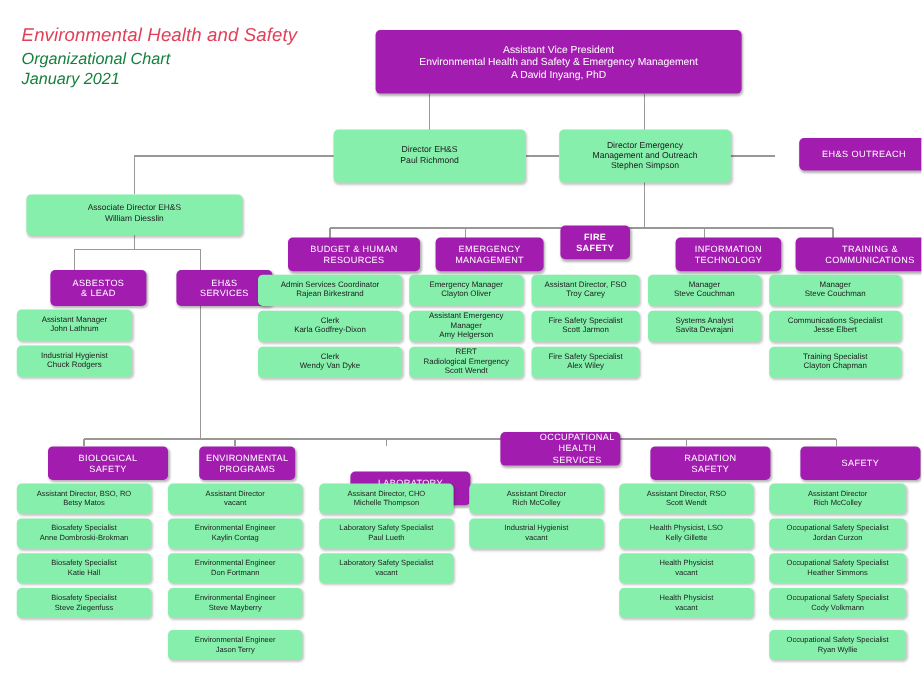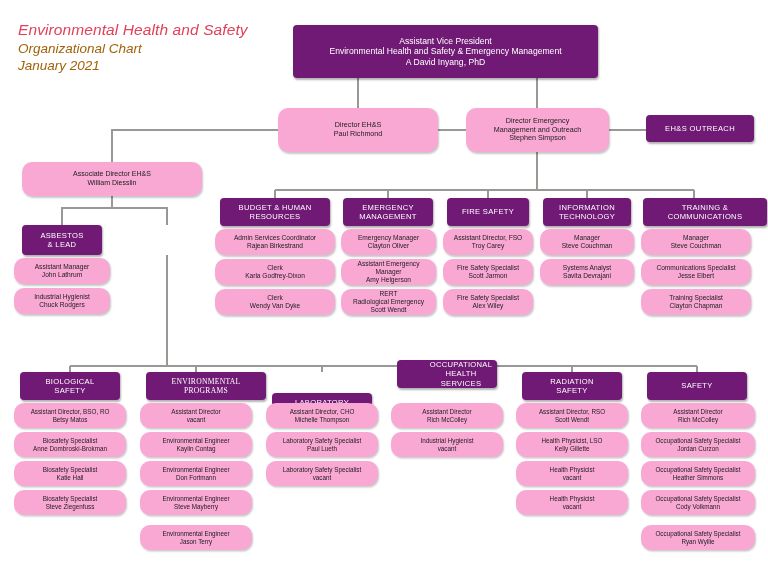--- a/index.html
+++ b/index.html
@@ -31,29 +31,29 @@
     box-sizing: border-box;
     border-radius: 4px;
     display: flex;
     align-items: center;
     justify-content: center;
     text-align: center;
     line-height: 1.22;
     z-index: 2;
   }
   .node-red {
-    background: #701a75;
+    background: #a21caf;
     color: #ffffff;
     box-shadow: 1px 1.5px 2px rgba(0,0,0,0.30);
+    margin-left: 20px;
   }
   .node-gray {
-    background: #f9a8d4;
+    background: #86efac;
     color: #1c1c1c;
     box-shadow: 1px 1.5px 2px rgba(0,0,0,0.22);
-    border-radius: 10px;
   }
   .node-inner {
     padding: 2px 4px;
     width: 100%;
     white-space: pre-line;
   }
   
   #title-block {
     position: absolute;
     left: 18px;
@@ -61,21 +61,21 @@
     z-index: 3;
     font-style: italic;
   }
   #title-main {
     color: #e23f58;
     font-size: 15.5px;
     line-height: 1.26;
     letter-spacing: 0.1px;
   }
   #title-sub1, #title-sub2 {
-    color: #a16207;
+    color: #15803d;
     font-size: 13.5px;
     line-height: 1.26;
   }
   
   .t-top     { font-size: 8.6px; }
   .t-dir     { font-size: 7.2px; }
   .t-tag     { font-size: 7.6px; letter-spacing: 0.35px; }
   .t-head    { font-size: 7.6px; letter-spacing: 0.3px; }
   .t-cell    { font-size: 6.6px; }
   .t-assoc   { font-size: 7.0px; }
@@ -160,20 +160,24 @@
   </div>
   <div class="node node-gray t-cell" style="left:14px; top:258px; width:96px; height:26px;">
     <div class="node-inner">Assistant Manager
 John Lathrum</div>
   </div>
   <div class="node node-gray t-cell" style="left:14px; top:288px; width:96px; height:26px;">
     <div class="node-inner">Industrial Hygienist
 Chuck Rodgers</div>
   </div>
 
+  <div class="node node-red t-head" style="left:127px; top:225px; width:80px; height:30px;">
+    <div class="node-inner">EH&amp;S
+SERVICES</div>
+  </div>
 
   <div class="node node-red t-head" style="left:220px; top:198px; width:110px; height:28px;justify-content:center;">
     <div class="node-inner">BUDGET &amp; HUMAN
 RESOURCES</div>
   </div>
   <div class="node node-gray t-cell" style="left:215px; top:229px; width:120px; height:26px;">
     <div class="node-inner">Admin Services Coordinator
 Rajean Birkestrand</div>
   </div>
   <div class="node node-gray t-cell" style="left:215px; top:259px; width:120px; height:26px;">
@@ -197,21 +201,21 @@
     <div class="node-inner">Assistant Emergency
 Manager
 Amy Helgerson</div>
   </div>
   <div class="node node-gray t-cell" style="left:341px; top:289px; width:95px; height:26px;">
     <div class="node-inner">RERT
 Radiological Emergency
 Scott Wendt</div>
   </div>
 
-  <div class="node node-red t-head" style="left:447px; top:198px; width:82px; height:28px;">
+  <div class="node node-red t-head" style="left:447px; top:188px; width:58px; height:28px;font-weight:bold;">
     <div class="node-inner">FIRE SAFETY</div>
   </div>
   <div class="node node-gray t-cell" style="left:443px; top:229px; width:90px; height:26px;">
     <div class="node-inner">Assistant Director, FSO
 Troy Carey</div>
   </div>
   <div class="node node-gray t-cell" style="left:443px; top:259px; width:90px; height:26px;">
     <div class="node-inner">Fire Safety Specialist
 Scott Jarmon</div>
   </div>
@@ -264,21 +268,21 @@
   </div>
   <div class="node node-gray t-small" style="left:14px; top:461px; width:112px; height:25px;">
     <div class="node-inner">Biosafety Specialist
 Katie Hall</div>
   </div>
   <div class="node node-gray t-small" style="left:14px; top:490px; width:112px; height:25px;">
     <div class="node-inner">Biosafety Specialist
 Steve Ziegenfuss</div>
   </div>
 
-  <div class="node node-red t-head" style="left:146px; top:372px; width:120px; height:28px;font-family:Liberation Serif, serif;">
+  <div class="node node-red t-head" style="left:146px; top:372px; width:80px; height:28px;">
     <div class="node-inner">ENVIRONMENTAL
 PROGRAMS</div>
   </div>
   <div class="node node-gray t-small" style="left:140px; top:403px; width:112px; height:25px;">
     <div class="node-inner">Assistant Director
 vacant</div>
   </div>
   <div class="node node-gray t-small" style="left:140px; top:432px; width:112px; height:25px;">
     <div class="node-inner">Environmental Engineer
 Kaylin Contag</div>

